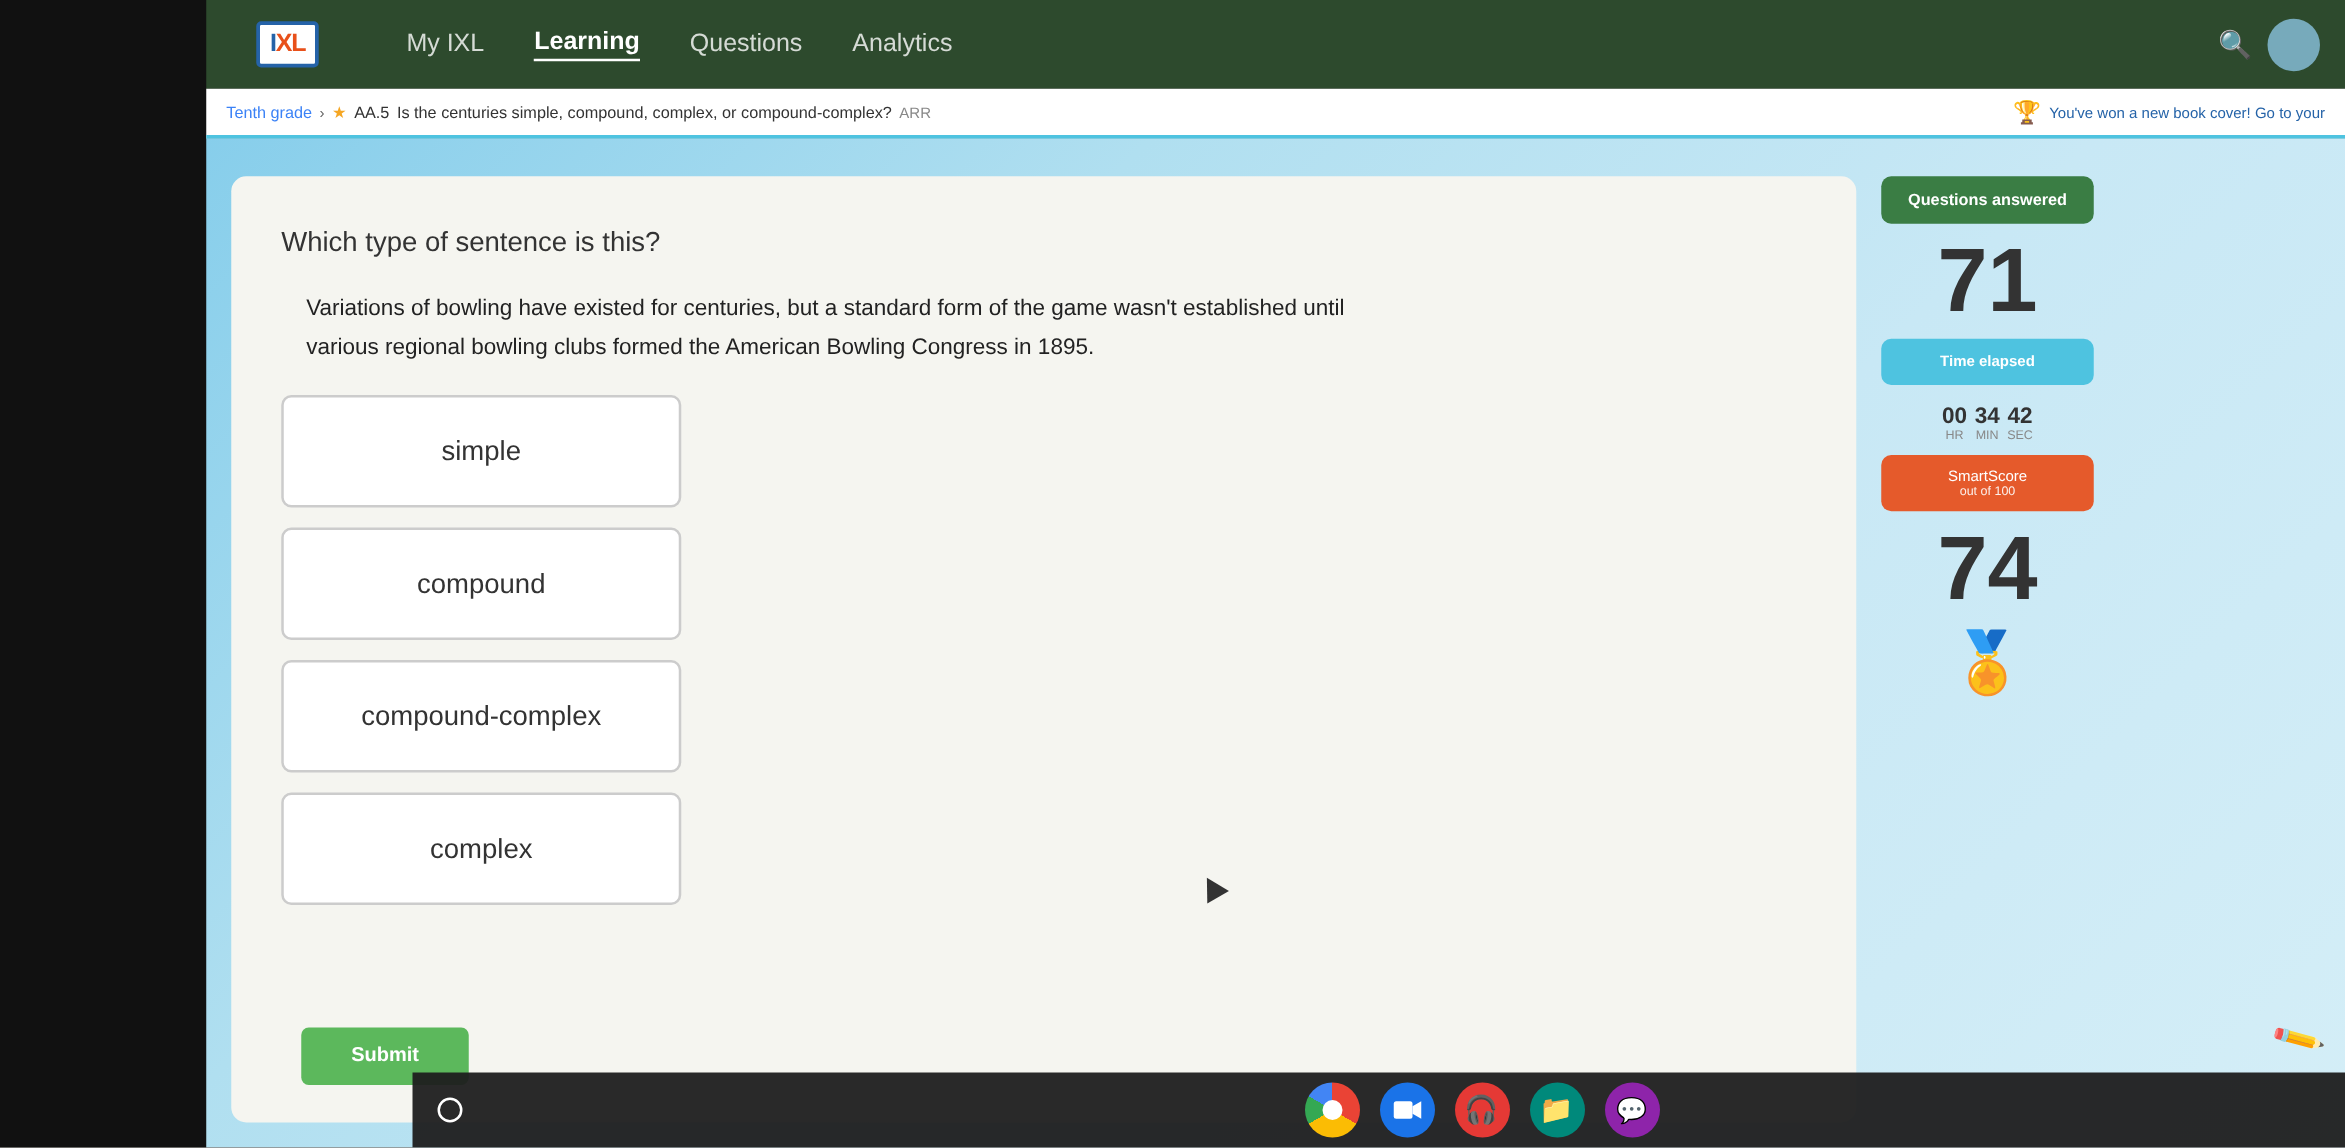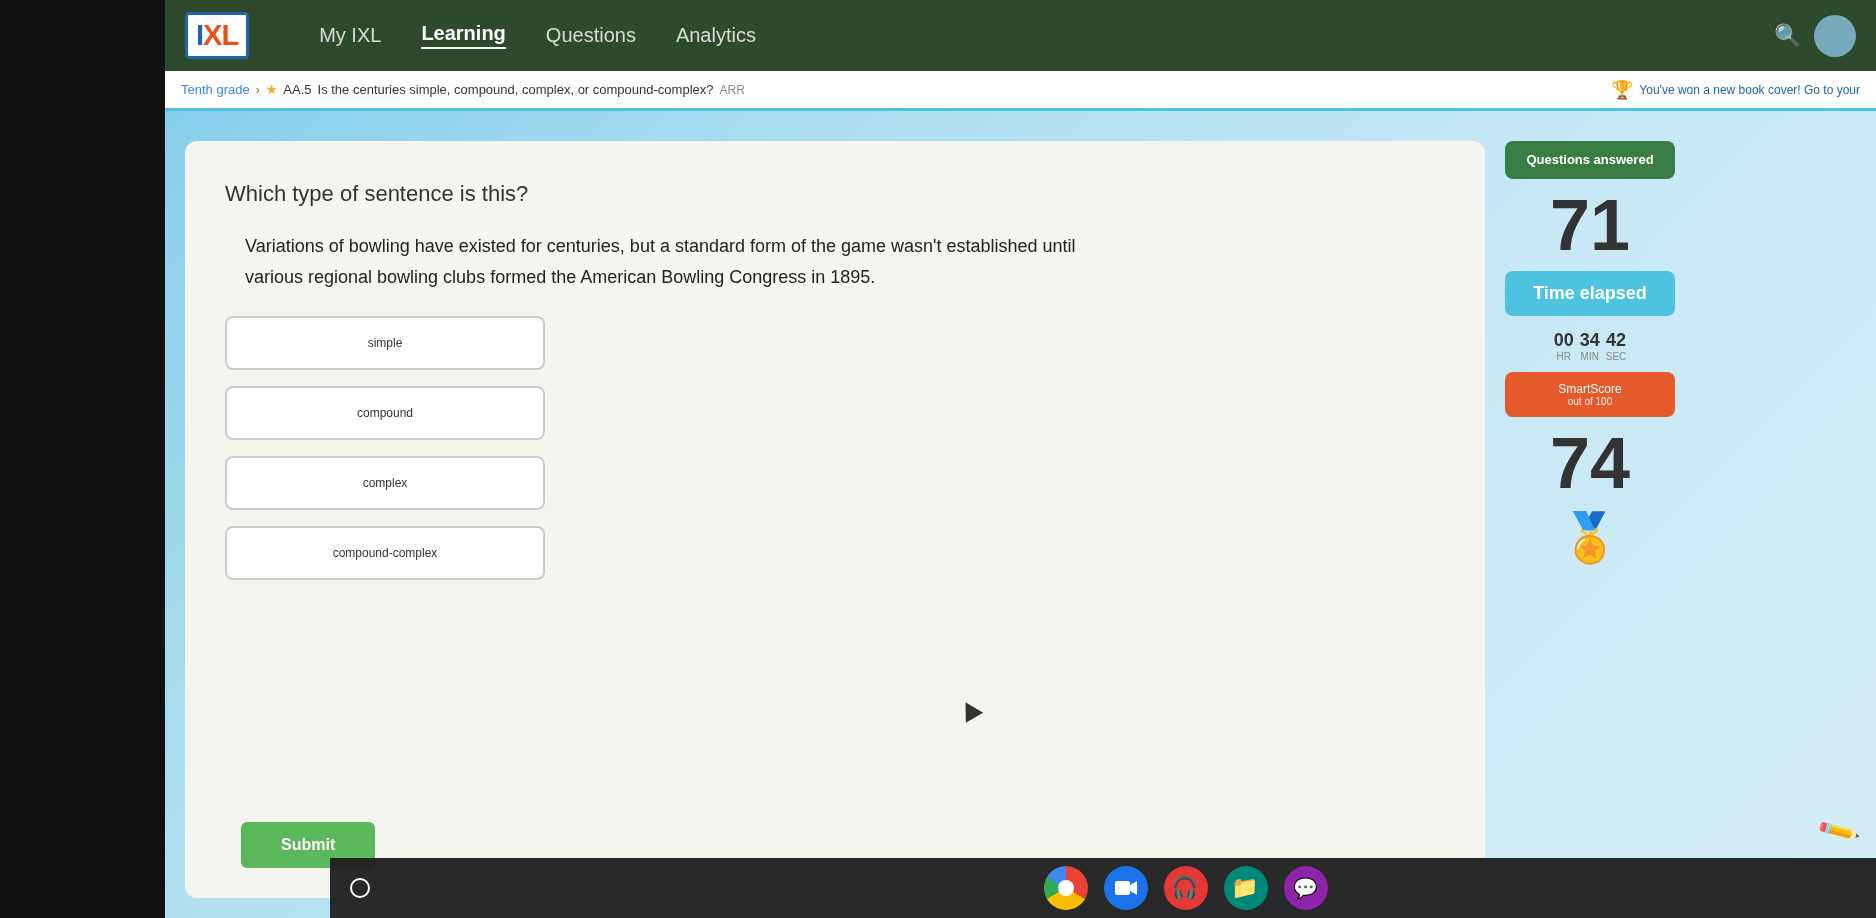--- a/index.html
+++ b/index.html
@@ -39,24 +39,25 @@
       padding: 0 20px;
       gap: 40px;
       flex-shrink: 0;
     }
 
     .ixl-logo {
       background: white;
       padding: 4px 8px;
       border-radius: 4px;
       font-weight: 900;
-      font-size: 29px;
+      font-size: 20px;
       color: #e8501a;
       letter-spacing: -1px;
       border: 3px solid #2563a8;
+      margin-left: 20px;
     }
     .ixl-logo span { color: #2563a8; }
 
     .nav-links {
       display: flex;
       gap: 40px;
       margin-left: 30px;
       align-items: center;
     }
 
@@ -186,22 +187,22 @@
       display: flex;
       flex-direction: column;
       gap: 16px;
       max-width: 320px;
     }
 
     .answer-btn {
       background: white;
       border: 2px solid #ccc;
       border-radius: 8px;
-      padding: 18px 30px;
-      font-size: 12px;
+      padding: 30px 30px;
+      font-size: 22px;
       color: #333;
       cursor: pointer;
       text-align: center;
       transition: border-color 0.2s;
     }
 
     .submit-btn {
       position: absolute;
       bottom: 30px;
       left: 56px;
@@ -245,21 +246,21 @@
       text-align: center;
     }
 
     .time-elapsed-badge {
       background: #4ec3e0;
       color: white;
       border-radius: 8px;
       padding: 10px 14px;
       text-align: center;
       width: 100%;
-      font-size: 18px;
+      font-size: 12px;
       font-weight: 600;
       line-height: 1.4;
     }
 
     .time-display {
       display: flex;
       gap: 6px;
       justify-content: center;
       align-items: flex-end;
       margin-top: 4px;
@@ -422,22 +423,22 @@
   <div class="main-content">
 
     <div class="question-card">
       <div class="question-title">Which type of sentence is this?</div>
 
       <div class="sentence-text">Variations of bowling have existed for centuries, but a standard form of the game wasn't established until various regional bowling clubs formed the American Bowling Congress in 1895.</div>
 
       <div class="answer-options">
         <button class="answer-btn">simple</button>
         <button class="answer-btn">compound</button>
+        <button class="answer-btn">compound-complex</button>
         <button class="answer-btn">complex</button>
-        <button class="answer-btn">compound-complex</button>
       </div>
 
       <button class="submit-btn">Submit</button>
     </div>
 
     <div class="right-sidebar">
       <div class="questions-answered-badge">Questions
 answered</div>
 
       <div class="big-number">71</div>

